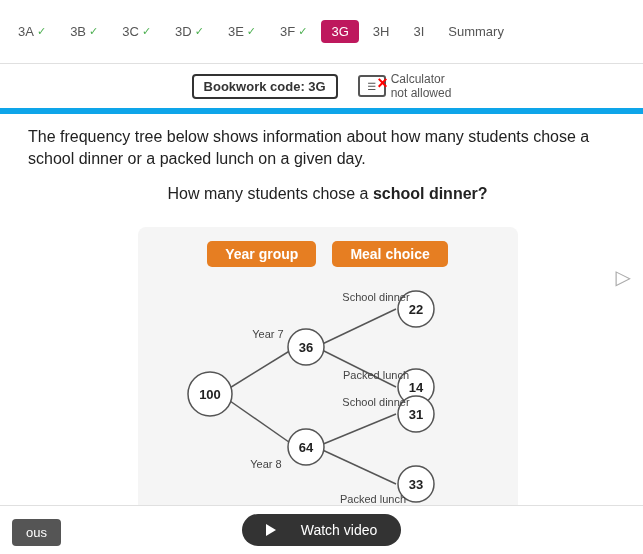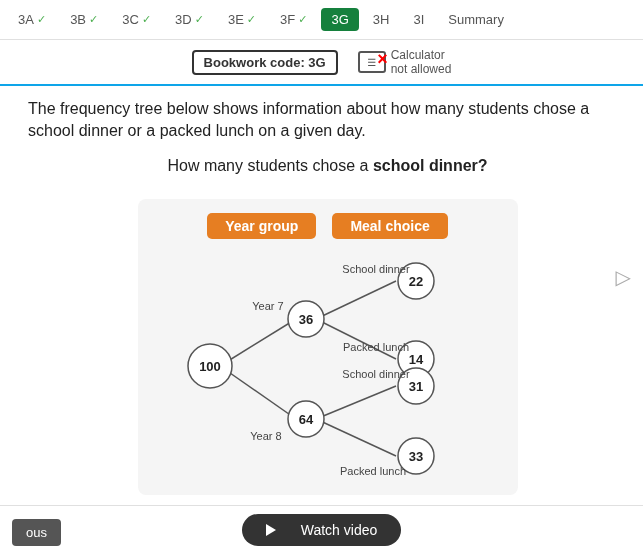--- a/index.html
+++ b/index.html
@@ -10,56 +10,56 @@
       background: #fff;
       overflow: hidden;
       position: relative;
     }
 
     
     .top-nav {
       display: flex;
       align-items: center;
       background: #fff;
-      padding: 8px 8px;
+      padding: 20px 8px;
       gap: 4px;
       border-bottom: 1px solid #e0e0e0;
     }
     .nav-tab {
       padding: 4px 10px;
       border-radius: 4px;
       font-size: 13px;
       font-weight: 500;
       cursor: pointer;
       display: flex;
       align-items: center;
       gap: 3px;
       color: #333;
     }
     .nav-tab .checkmark {
       color: #4caf50;
       font-size: 11px;
     }
     .nav-tab.active {
-      background: #15803d;
+      background: #be185d;
       color: #fff;
     }
     .nav-tab.inactive {
       background: transparent;
       color: #555;
     }
 
     
     .bookwork-bar {
       display: flex;
       align-items: center;
       justify-content: center;
       gap: 20px;
       padding: 8px;
-      border-bottom: 2px solid #0ea5e9;
+      border-bottom: 6px solid #0ea5e9;
     }
     .bookwork-code-box {
       border: 2px solid #333;
       border-radius: 4px;
       padding: 3px 10px;
       font-size: 13px;
       font-weight: bold;
       color: #333;
     }
     .calculator-info {

